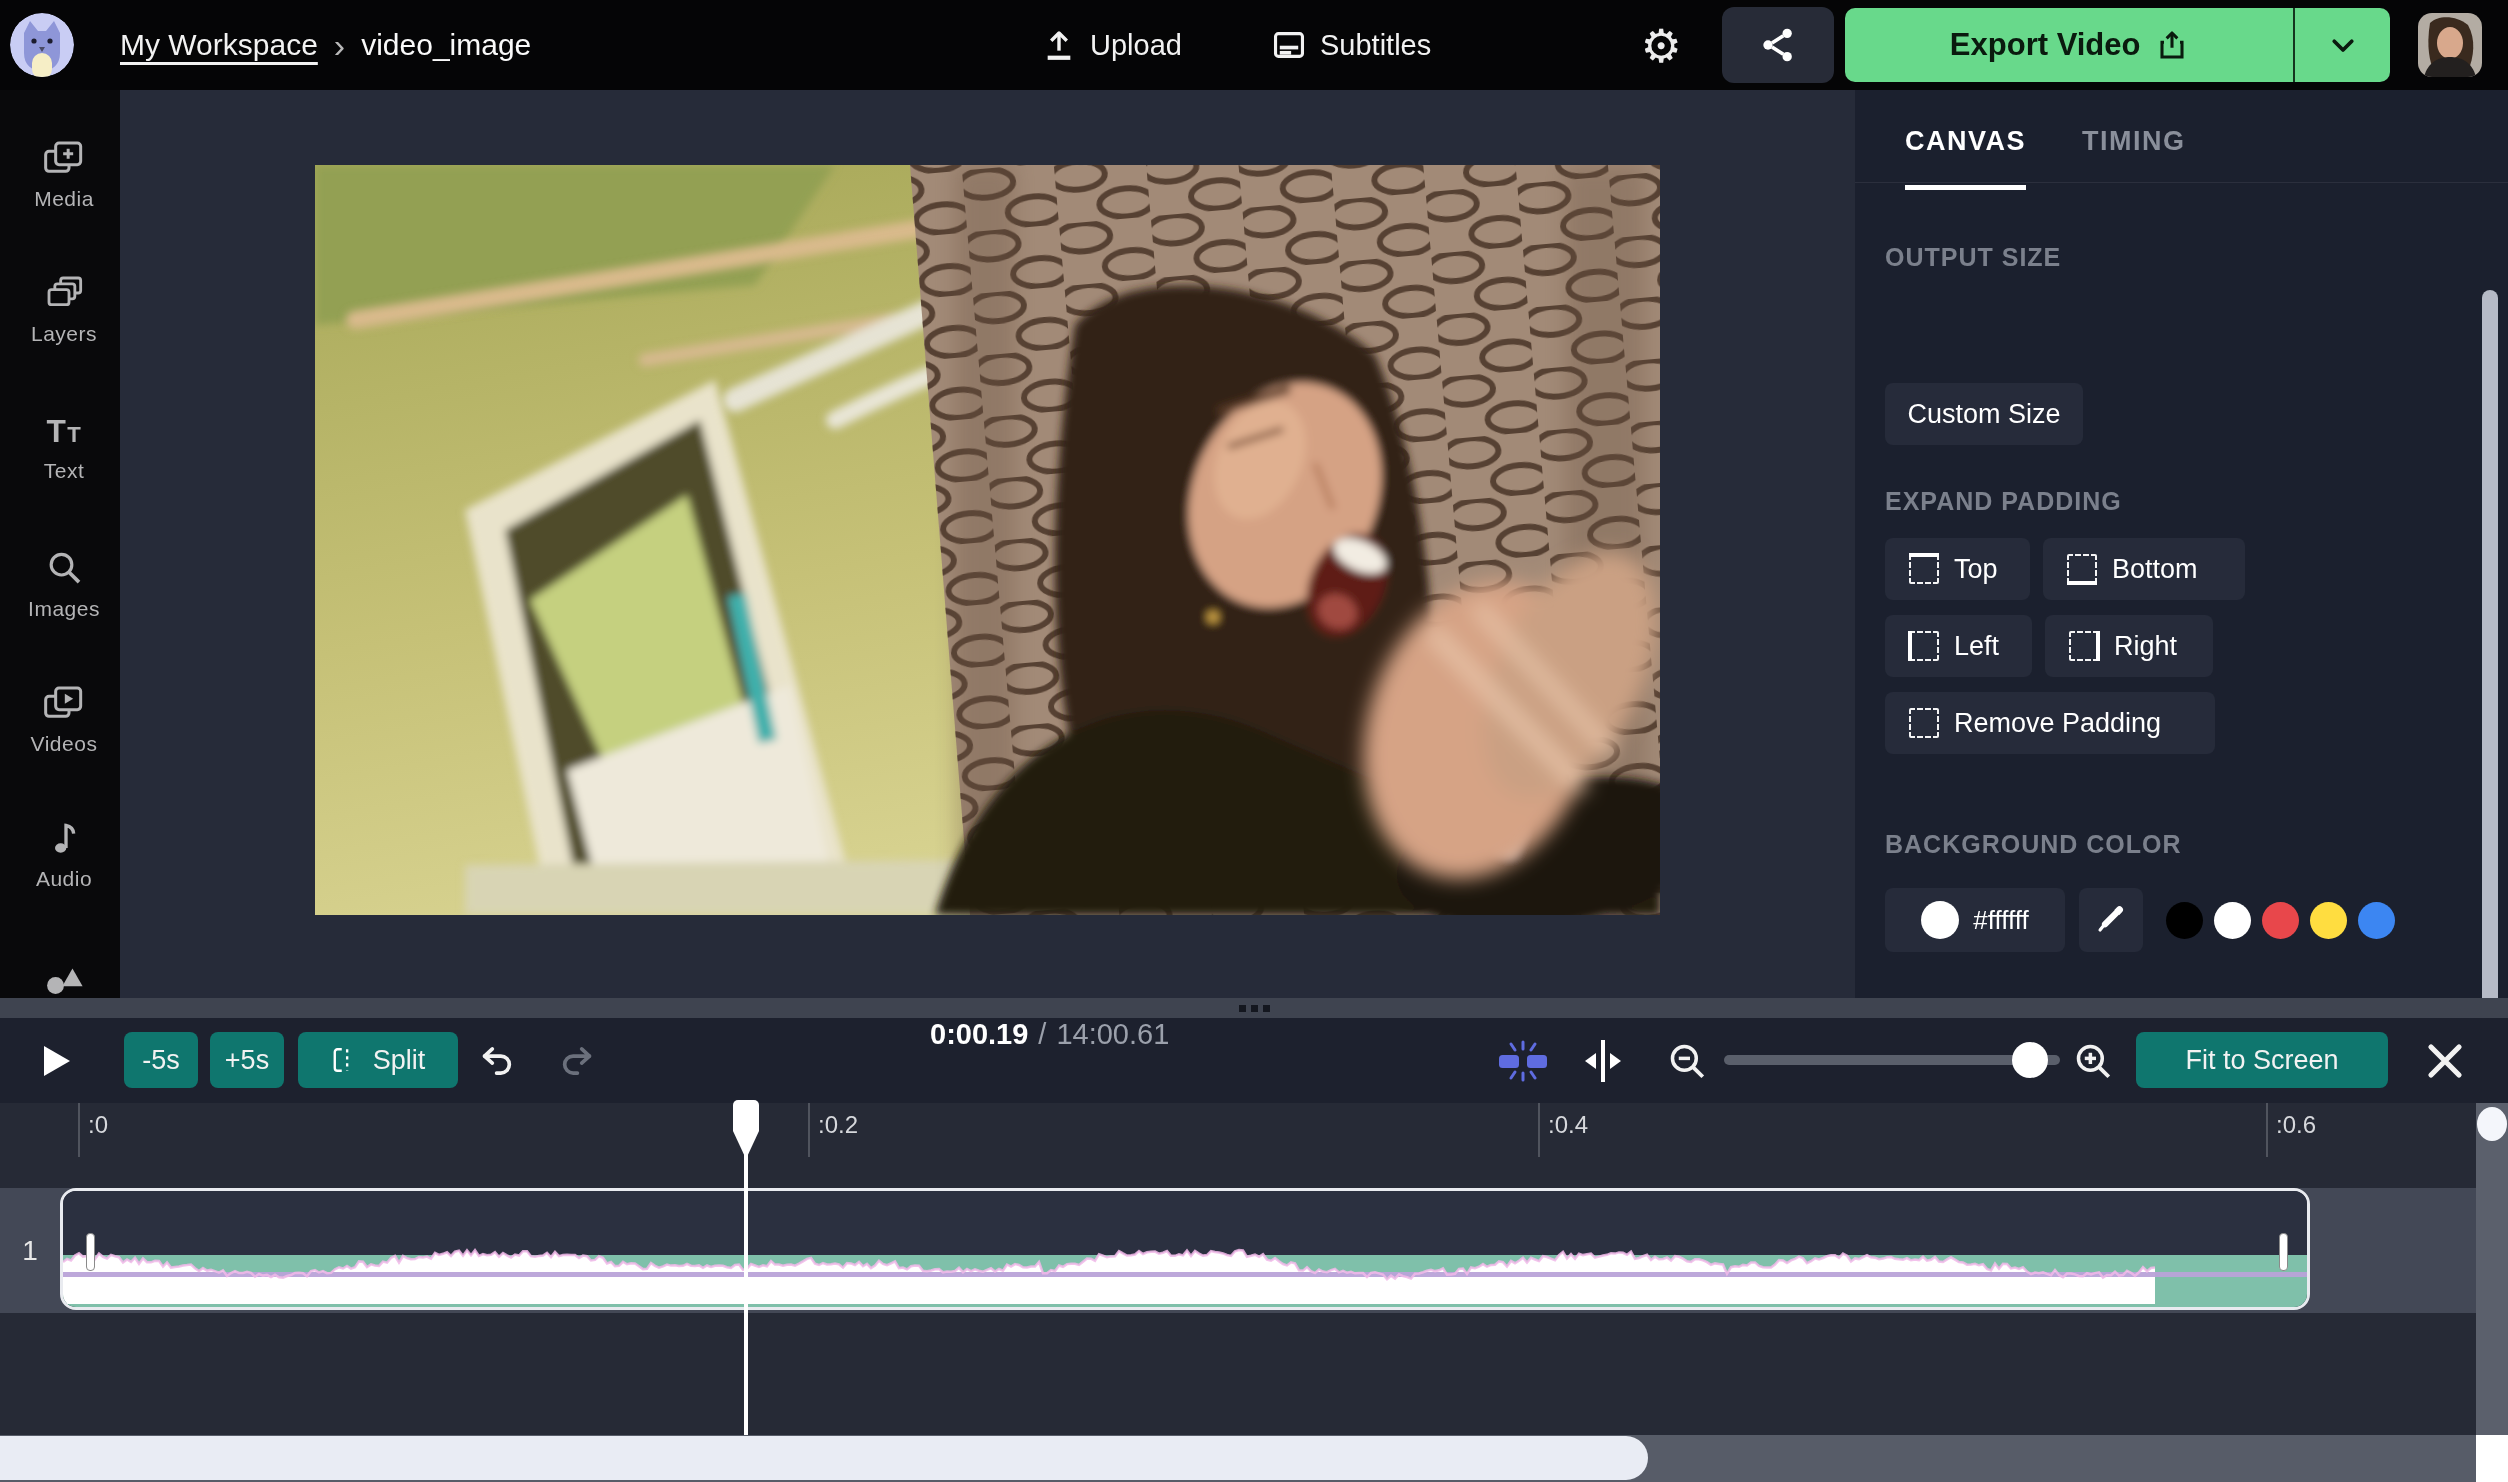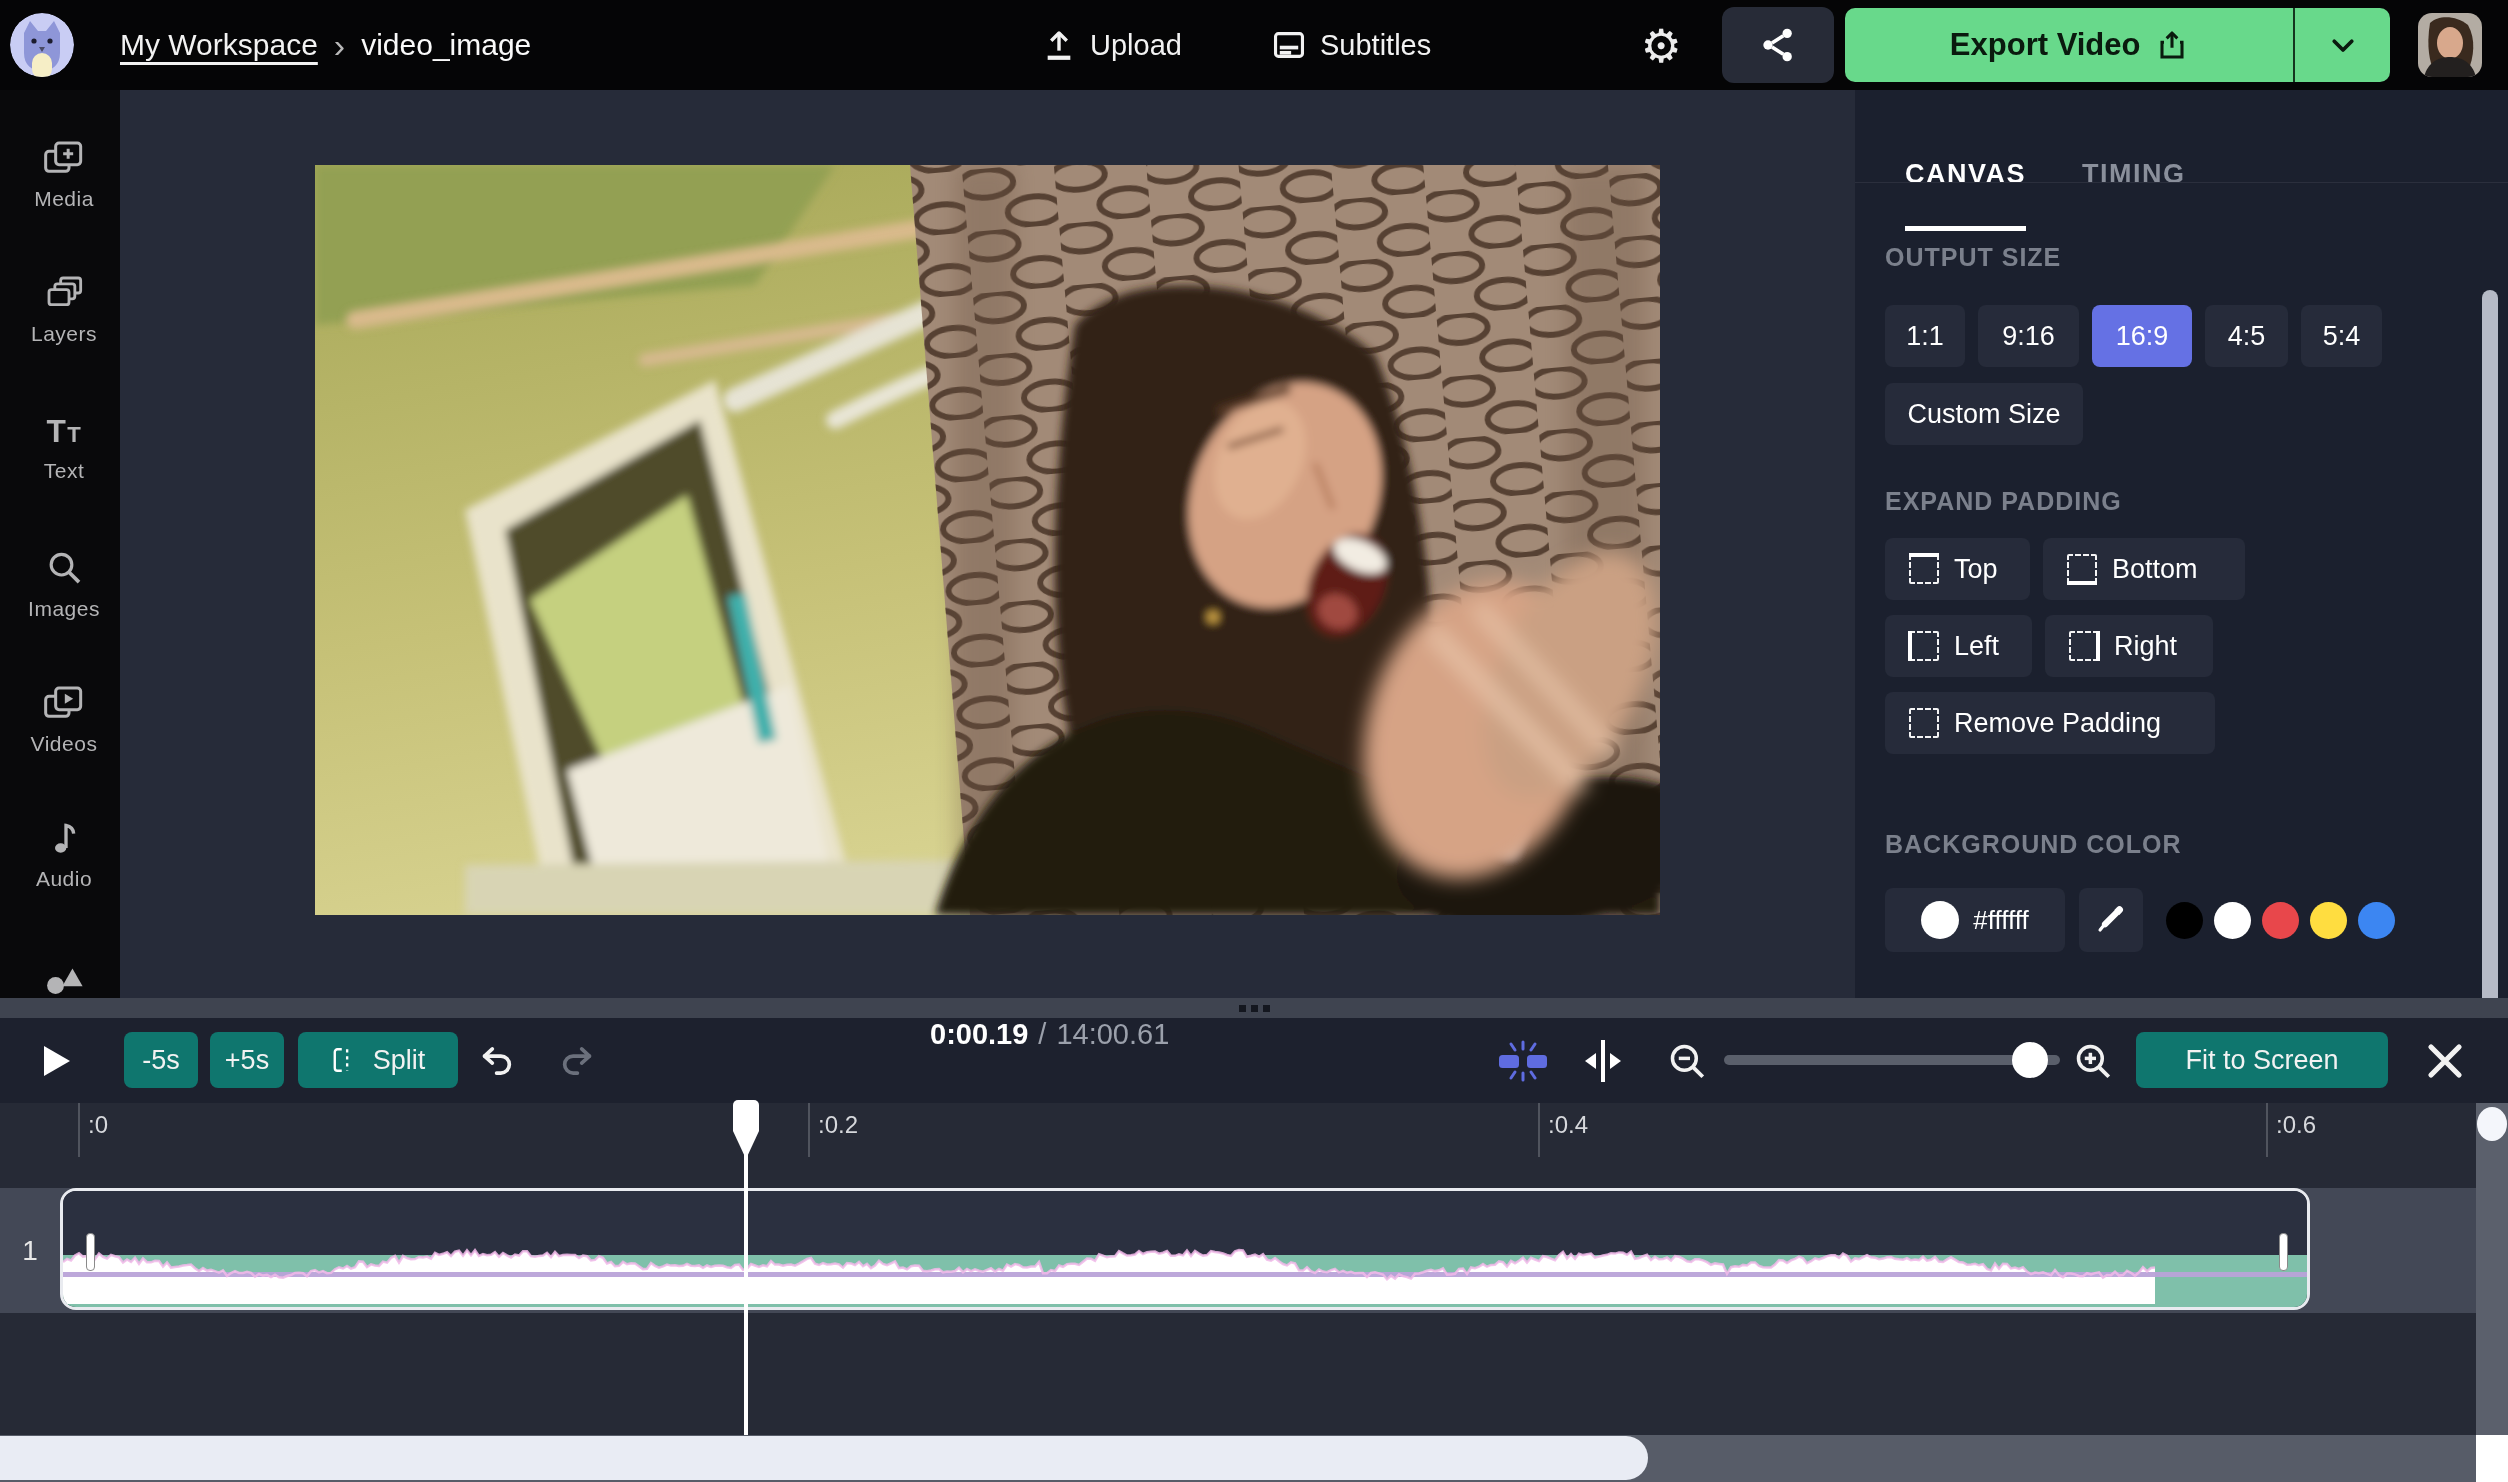--- a/index.html
+++ b/index.html
@@ -25,21 +25,21 @@
   
   #sidebar{left:0;top:90px;width:120px;height:908px;background:#09090b;overflow:hidden;}
   .side-item{position:absolute;left:0;width:128px;display:flex;flex-direction:column;align-items:center;gap:9px;color:#b4b4b6;cursor:pointer;}
   .side-item .lbl{font-size:21px;letter-spacing:.5px;}
   
   #canvas-area{left:120px;top:90px;width:1735px;height:908px;background:#262b39;}
   #preview{left:195px;top:75px;width:1345px;height:750px;background:#b7b469;cursor:pointer;}
   
   #panel{left:1855px;top:90px;width:653px;height:908px;background:#1b202e;}
   #tabs{left:50px;top:36px;display:flex;gap:56px;}
-  .tab{font-size:27px;font-weight:bold;letter-spacing:1.5px;padding-bottom:36px;cursor:pointer;margin-top:33px;}
+  .tab{font-size:27px;font-weight:bold;letter-spacing:1.5px;padding-bottom:28px;cursor:pointer;}
   .tab.active{color:#fff;border-bottom:5px solid #fff;}
   .tab.idle{color:#8a8f9b;}
   #tabline{left:0;top:92px;width:653px;height:1px;background:#2b2f3d;}
   .seclabel{position:absolute;left:30px;font-size:25px;font-weight:bold;letter-spacing:1px;color:#7b808c;}
   .btn{background:#262b3a;border-radius:8px;color:#fff;display:flex;align-items:center;justify-content:center;
        font-size:27px;cursor:pointer;box-sizing:border-box;}
   #ratio-row{left:30px;top:215px;display:flex;gap:13px;}
   .rbtn{height:62px;}
   #custom-btn{left:30px;top:293px;width:198px;height:62px;}
   .padrow{position:absolute;left:30px;display:flex;gap:13px;}
@@ -289,27 +289,20 @@
   </div>
 
   <div id="panel" class="abs">
     <div id="tabs" class="abs">
       <span class="tab active">CANVAS</span>
       <span class="tab idle">TIMING</span>
     </div>
     <div id="tabline" class="abs"></div>
 
     <div class="seclabel" style="top:153px;">OUTPUT SIZE</div>
-    <div id="ratio-row" class="abs">
-      <div class="btn rbtn" style="width:80px;">1:1</div>
-      <div class="btn rbtn" style="width:101px;">9:16</div>
-      <div class="btn rbtn selected" style="width: 100px; background: rgb(101, 113, 228);">16:9</div>
-      <div class="btn rbtn" style="width:83px;">4:5</div>
-      <div class="btn rbtn" style="width:81px;">5:4</div>
-    </div>
     <div id="custom-btn" class="abs btn">Custom Size</div>
 
     <div class="seclabel" style="top:397px;">EXPAND PADDING</div>
     <div class="padrow" style="top:448px;">
       <div class="btn pbtn" style="width:145px;">
         <span class="dsq e-top"></span>
         <span>Top</span>
       </div>
       <div class="btn pbtn" style="width:202px;">
         <span class="dsq e-bottom"></span>

